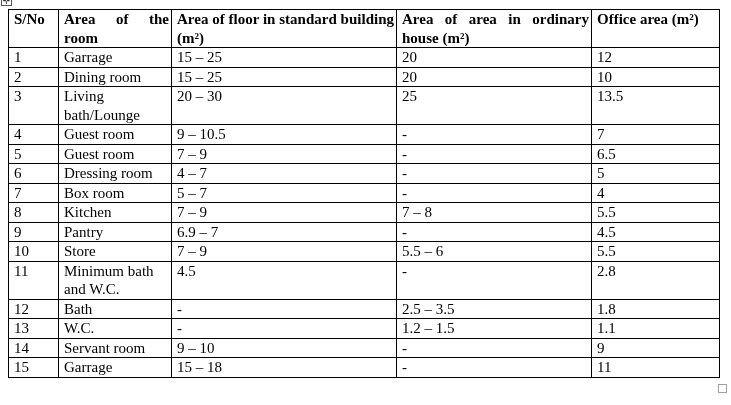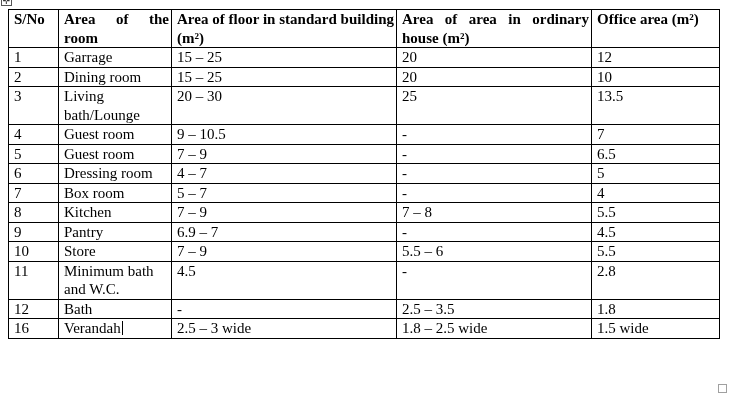--- a/index.html
+++ b/index.html
@@ -137,24 +137,38 @@
       <td>2.8</td>
     </tr>
         <tr>
       <td>12</td>
       <td><span>Bath</span></td>
       <td>-</td>
       <td>2.5 – 3.5</td>
       <td>1.8</td>
     </tr>
         <tr>
-      <td>16</td>
-      <td><span>Verandah</span><span class="caret"></span></td>
-      <td>2.5 – 3 wide</td>
-      <td>1.8 – 2.5 wide</td>
-      <td>1.5 wide</td>
+      <td>13</td>
+      <td><span>W.C.</span></td>
+      <td>-</td>
+      <td>1.2 – 1.5</td>
+      <td>1.1</td>
+    </tr>
+        <tr>
+      <td>14</td>
+      <td><span>Servant room</span></td>
+      <td>9 – 10</td>
+      <td>-</td>
+      <td>9</td>
+    </tr>
+        <tr>
+      <td>15</td>
+      <td><span>Garrage</span></td>
+      <td>15 – 18</td>
+      <td>-</td>
+      <td>11</td>
     </tr>
       </tbody>
   </table>
 
   <div class="resize-handle"></div>
 
 </div>
 
 </body></html>

